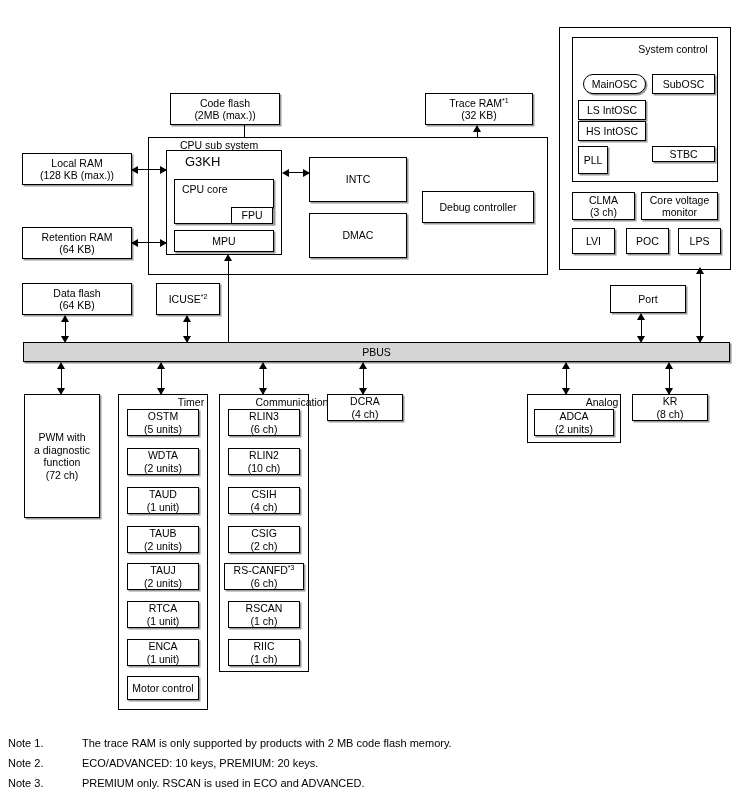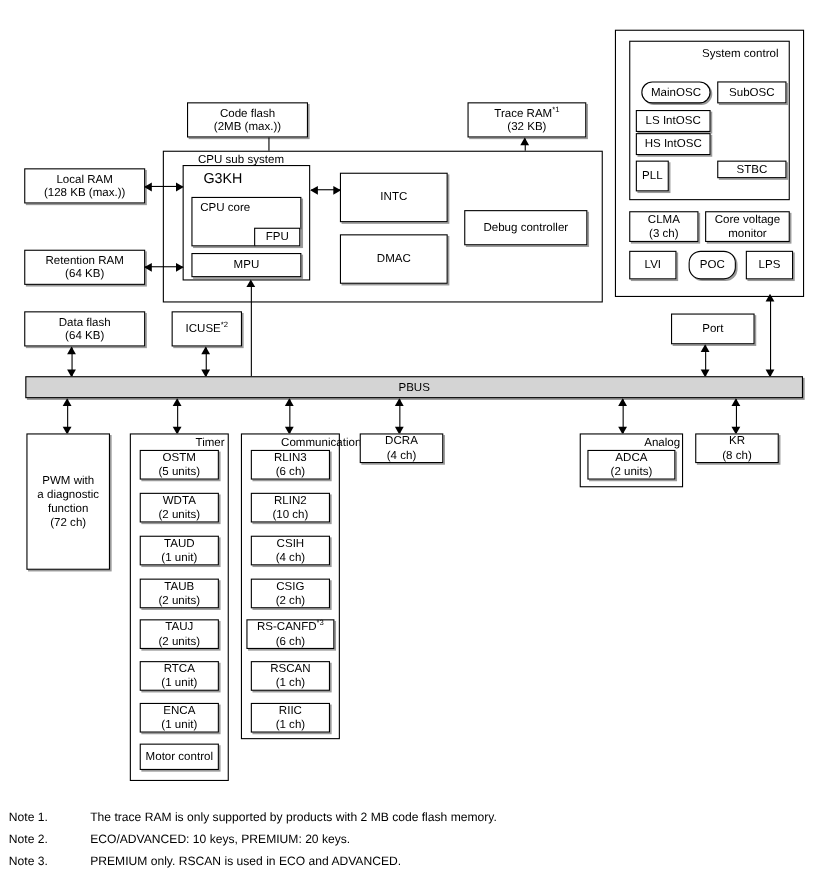--- a/index.html
+++ b/index.html
@@ -121,21 +121,21 @@
     <span class="l1">CLMA</span>
     <span class="l2">(3 ch)</span>
   </div>
   <div class="box" style="left:641px;top:192px;width:77px;height:28px;">
     <span class="l1">Core voltage</span>
     <span class="l2">monitor</span>
   </div>
   <div class="box" style="left:572px;top:228px;width:43px;height:26px;">
     <span class="l1">LVI</span>
   </div>
-  <div class="box" style="left:626px;top:228px;width:43px;height:26px;border-radius:11px;">
+  <div class="box" style="left:626px;top:228px;width:43px;height:26px;">
     <span class="l1">POC</span>
   </div>
   <div class="box" style="left:678px;top:228px;width:43px;height:26px;">
     <span class="l1">LPS</span>
   </div>
 
   <div class="box" style="left:170px;top:93px;width:110px;height:32px;">
     <span class="l1">Code flash</span>
     <span class="l2">(2MB (max.))</span>
   </div>

